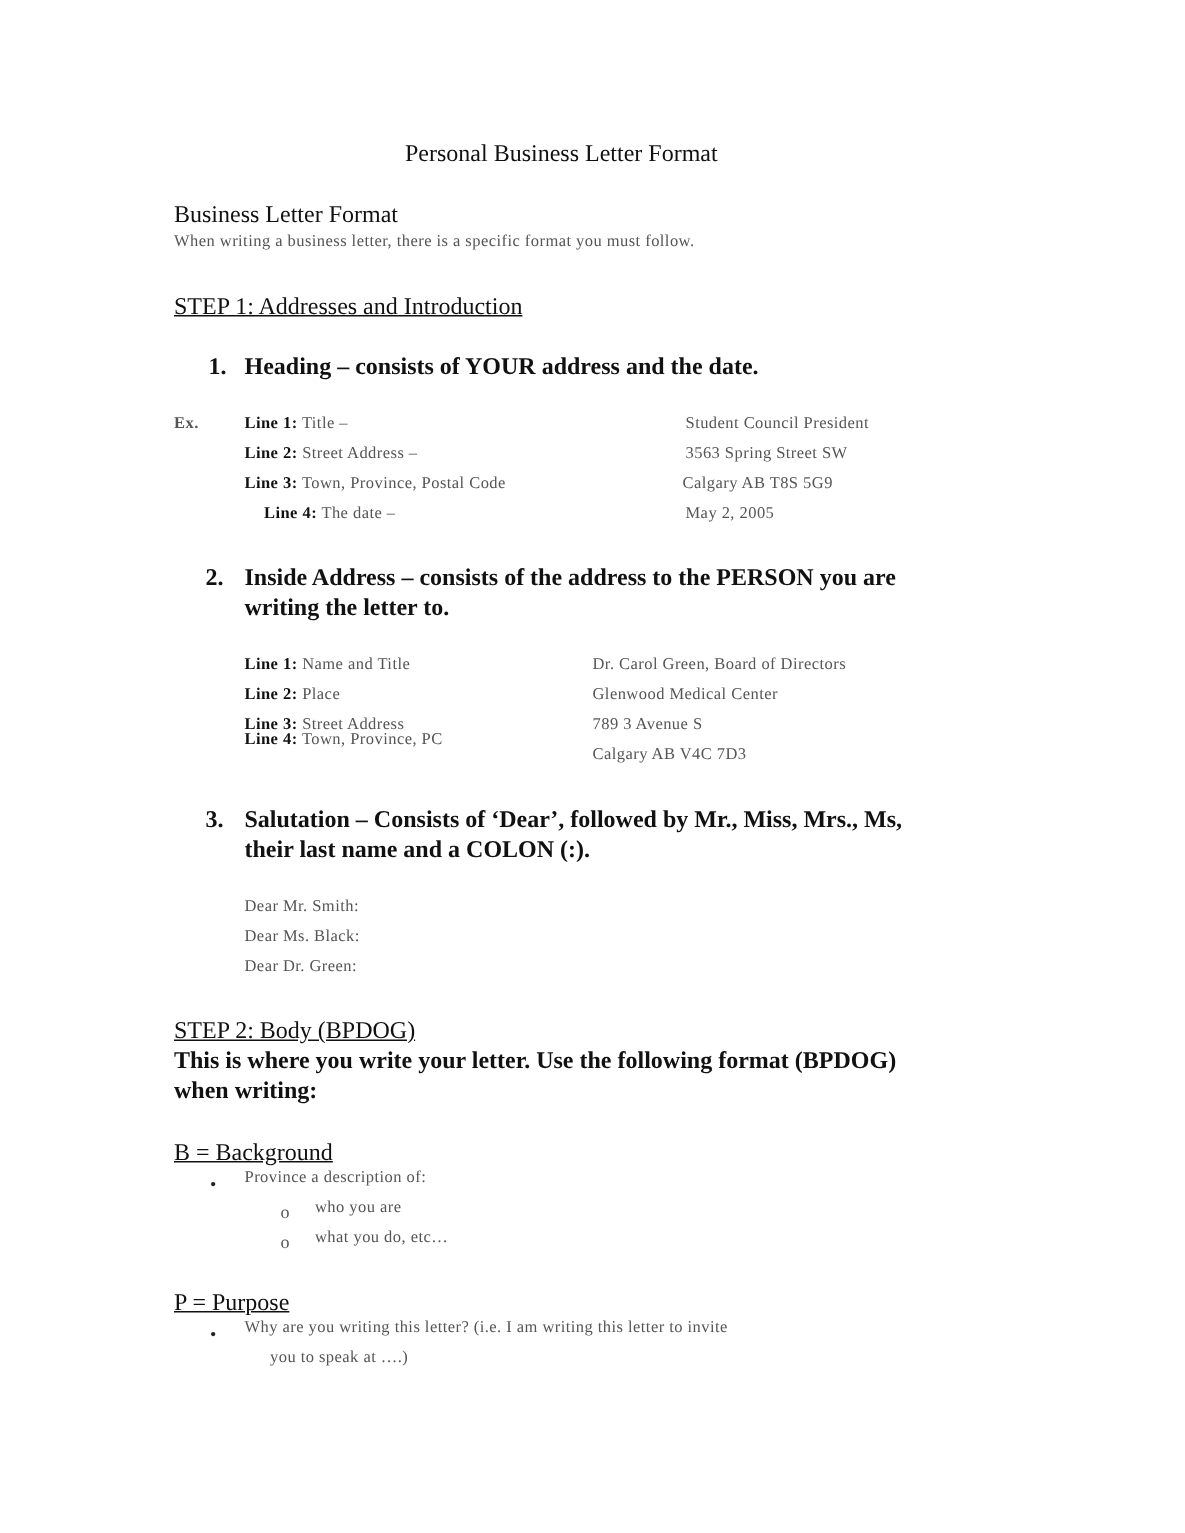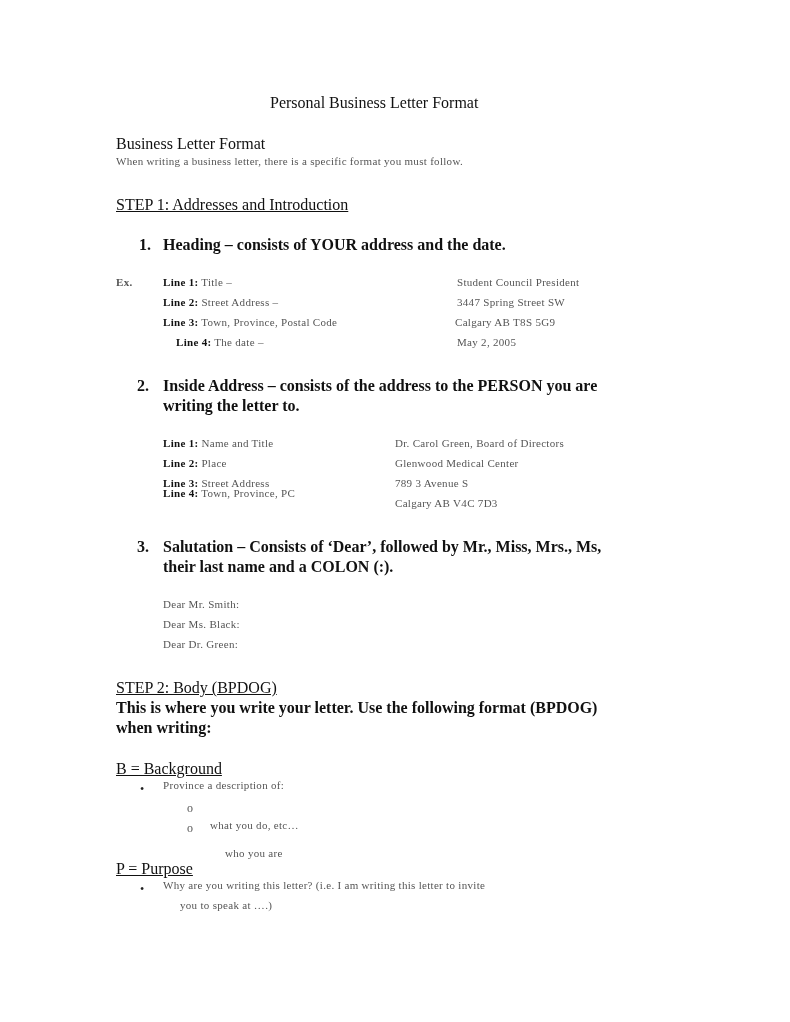--- a/index.html
+++ b/index.html
@@ -30,21 +30,21 @@
 <div class="abs bold" style="left:139px; top:236px;">1.</div>
 <div class="abs bold" style="left:163px; top:236px;">Heading – consists of YOUR address and the date.</div>
 
 <div class="abs reg" style="left:116px; top:276px;font-weight:bold;">Ex.</div>
 
 <div>
   <div class="abs reg lbl" style="left:163px; top:276px;"><b>Line 1:</b><span> Title –</span></div>
   <div class="abs reg" style="left:457px; top:276px;">Student Council President</div>
 
   <div class="abs reg lbl" style="left:163px; top:296px;"><b>Line 2:</b><span> Street Address –</span></div>
-  <div class="abs reg" style="left:457px; top:296px;">3447 Spring Street SW</div>
+  <div class="abs reg" style="left:457px; top:296px;">3563 Spring Street SW</div>
 
   <div class="abs reg lbl" style="left:163px; top:316px;"><b>Line 3:</b><span> Town, Province, Postal Code</span></div>
   <div class="abs reg" style="left:455px; top:316px;">Calgary AB T8S 5G9</div>
 
   <div class="abs reg lbl" style="left:176px; top:336px;"><b>Line 4:</b><span> The date –</span></div>
   <div class="abs reg" style="left:457px; top:336px;">May 2, 2005</div>
 </div>
 
 <div class="abs bold" style="left:137px; top:377px;">2.</div>
 <div class="abs bold" style="left:163px; top:377px;">Inside Address – consists of the address to the PERSON you are</div>
@@ -74,20 +74,20 @@
 
 <div class="abs title u" style="left:116px; top:679px;">STEP 2: Body (BPDOG)</div>
 <div class="abs bold" style="left:116px; top:699px;">This is where you write your letter.  Use the following format (BPDOG)</div>
 <div class="abs bold" style="left:116px; top:719px;">when writing:</div>
 
 <div class="abs title u" style="left:116px; top:760px;">B = Background</div>
 <div class="abs bullet" style="left:140px; top:782px;">•</div>
 <div class="abs reg" style="left:163px; top:779px;">Province a description of:</div>
 
 <div class="abs circle" style="left:187px; top:801px;">o</div>
-<div class="abs reg" style="left:225px; top:799px;margin-top:48px;">who you are</div>
+<div class="abs reg" style="left:210px; top:799px;">who you are</div>
 <div class="abs circle" style="left:187px; top:821px;">o</div>
 <div class="abs reg" style="left:210px; top:819px;">what you do, etc…</div>
 
 <div class="abs title u" style="left:116px; top:860px;">P = Purpose</div>
 <div class="abs bullet" style="left:140px; top:882px;">•</div>
 <div class="abs reg" style="left:163px; top:879px;">Why are you writing this letter? (i.e. I am writing this letter to invite</div>
 <div class="abs reg" style="left:180px; top:899px;">you to speak at ….)</div>
 
 </body></html>

